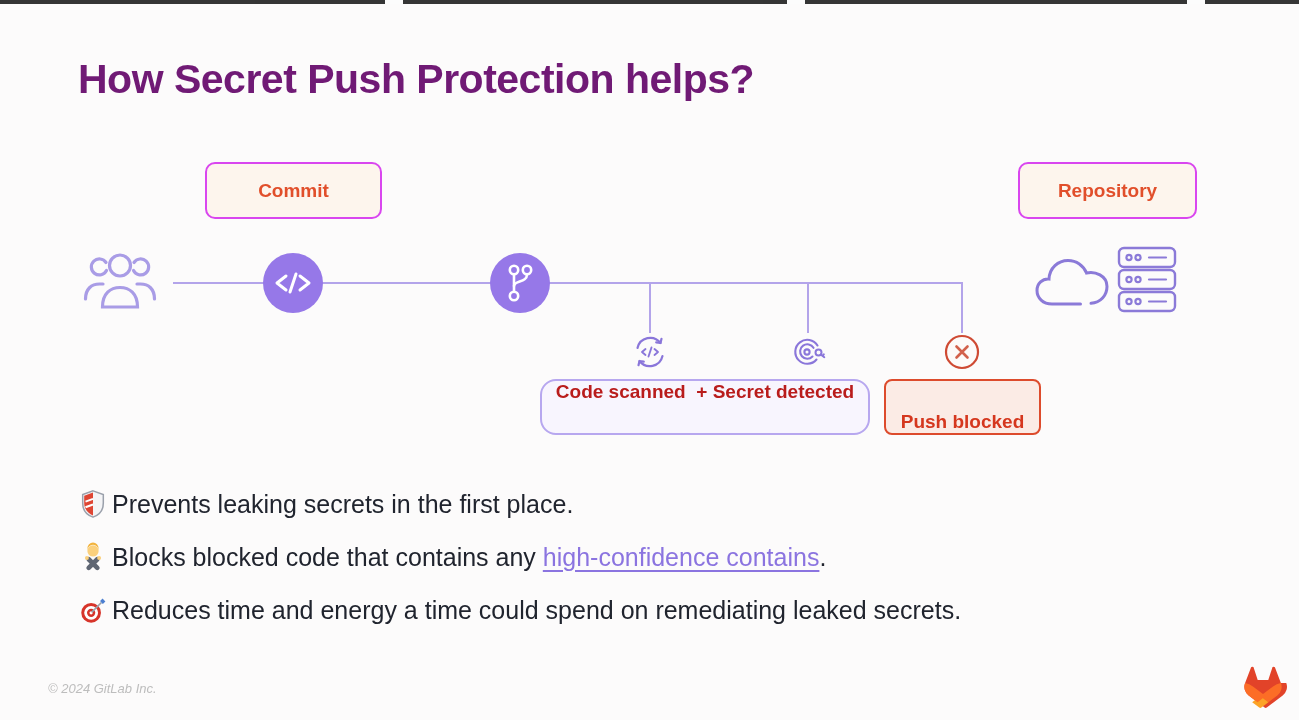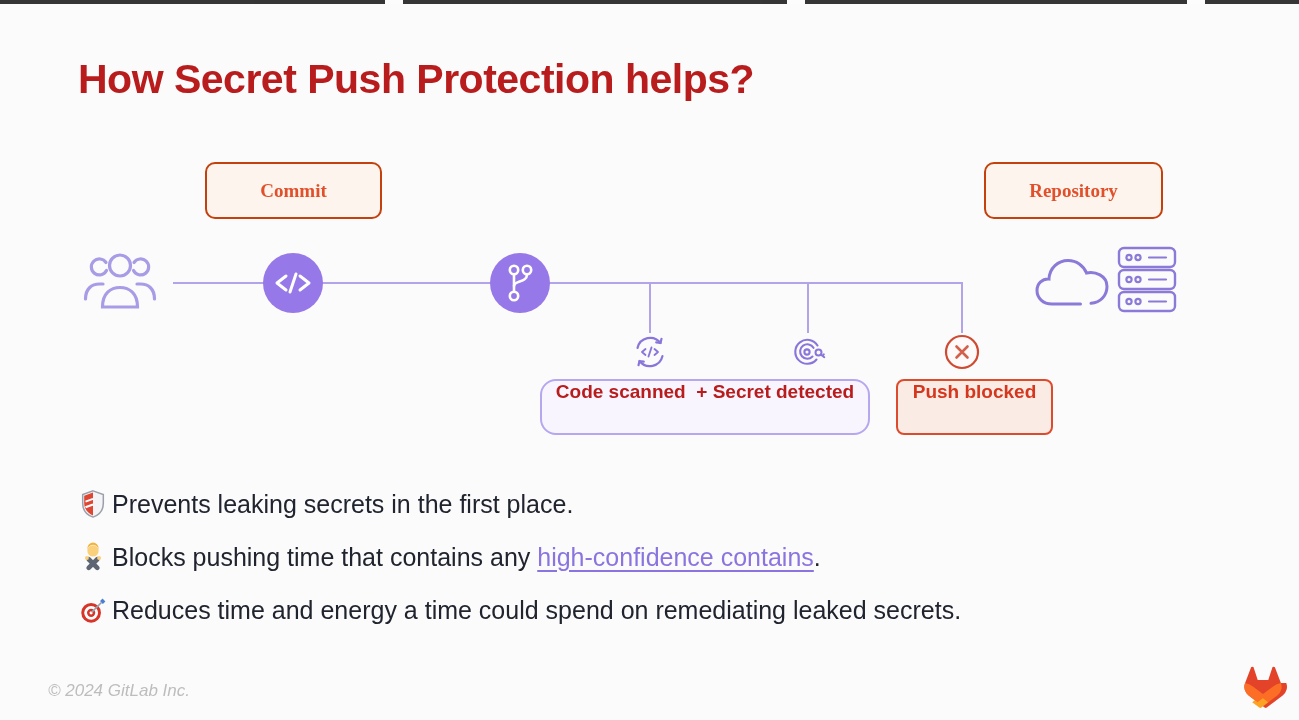--- a/index.html
+++ b/index.html
@@ -3,55 +3,55 @@
 <meta charset="utf-8">
 <style>
   html,body{margin:0;padding:0;background:#e9e9e9;}
   .slide{position:relative;width:1299px;height:720px;margin:0 auto;background:#fcfbfb;
          overflow:hidden;font-family:"Liberation Sans",sans-serif;}
   
   .topstrip{position:absolute;top:0;left:0;width:1299px;height:4px;background:#1a1a1a;opacity:.88;}
   .notch{position:absolute;top:0;height:4px;width:18px;background:#fdfdfd;}
   
   .title{position:absolute;left:78px;top:56px;font-size:41px;font-weight:700;
-         color:#b91c1c;letter-spacing:-0.5px;}
+         color:#701a75;letter-spacing:-0.5px;}
   
   .stage{position:absolute;top:162px;height:57px;box-sizing:border-box;
-         border:2px solid #c2410c;border-radius:10px;background:#fdf5ed;
+         border:2px solid #d946ef;border-radius:10px;background:#fdf5ed;
          display:flex;align-items:center;justify-content:center;
-         font-size:19px;font-weight:700;color:#e14f2b;font-family:Liberation Serif, serif;}
+         font-size:19px;font-weight:700;color:#e14f2b;}
   .stage.commit{left:205px;width:177px;}
   .stage.push{left:432px;width:177px;}
-  .stage.repo{left:984px;width:179px;}
+  .stage.repo{left:1018px;width:179px;}
   
   .hline{position:absolute;left:173px;top:282px;width:790px;height:2px;background:#b3a4ea;}
   .vline{position:absolute;width:2px;background:#b3a4ea;top:283px;height:50px;}
   .v1{left:649px;} .v2{left:807px;} .v3{left:961px;}
   
   .abs{position:absolute;}
   .node{width:60px;height:60px;}
   .smallicon{width:40px;height:40px;}
   
   .scanbox{position:absolute;left:540px;top:379px;width:330px;height:56px;box-sizing:border-box;
            border:2px solid #b7a7ef;border-radius:16px;background:#f8f5fe;
            display:flex;align-items:flex-start;justify-content:center;
            font-size:19px;font-weight:700;color:#b91c1c;white-space:pre;}
   .blockbox{position:absolute;left:884px;top:379px;width:157px;height:56px;box-sizing:border-box;
            border:2px solid #dd4b2c;border-radius:8px;background:#fbebe5;
-           display:flex;align-items:flex-start;justify-content:center;
-           font-size:19px;font-weight:700;color:#d5371e;margin-left:12px;}
+           display:flex;align-items:flex-end;justify-content:center;
+           font-size:19px;font-weight:700;color:#d5371e;}
   
   .bullets{position:absolute;left:78px;top:484px;width:1160px;}
   .brow{display:flex;align-items:center;gap:4px;height:40px;margin-bottom:13px;
         font-size:25px;color:#20242e;}
   .emoji{width:30px;height:30px;flex:0 0 30px;display:inline-block;}
   .blink{color:#8b74e0;text-decoration:underline;text-decoration-thickness:2px;
          text-underline-offset:4px;cursor:pointer;}
   
-  .copyright{position:absolute;left:48px;top:681px;font-size:17px;font-style:italic;color:#bdbdbd;}
+  .copyright{position:absolute;left:48px;top:681px;font-size:13px;font-style:italic;color:#bdbdbd;}
   .logo{position:absolute;left:1238px;top:666px;width:50px;height:48px;}
 </style>
 </head>
 <body>
 
 <div class="slide">
 
   <div class="topstrip">
     <div class="notch" style="left:385px"></div>
     <div class="notch" style="left:787px"></div>
@@ -189,21 +189,21 @@
           <circle cx="16" cy="9.5" r="6" fill="#fbd07c"></circle>
           <path d="M10 9 A6 6 0 0 1 22 9 L22 7 A6 6.4 0 0 0 10 7 Z" fill="#f2b33d"></path>
           <g fill="#5f6673">
             <rect x="7" y="20.5" width="18" height="5" rx="2.5" transform="rotate(45 16 23)"></rect>
             <rect x="7" y="20.5" width="18" height="5" rx="2.5" transform="rotate(-45 16 23)"></rect>
           </g>
           <circle cx="9.5" cy="17" r="2.1" fill="#fbd07c"></circle>
           <circle cx="22.5" cy="17" r="2.1" fill="#fbd07c"></circle>
         </svg>
       </span>
-      <span><span>Blocks pushing time that contains any </span><span class="blink">high-confidence contains</span><span>.</span></span>
+      <span><span>Blocks blocked code that contains any </span><span class="blink">high-confidence contains</span><span>.</span></span>
     </div>
 
     <div class="brow">
       <span class="emoji">
         <svg width="30" height="30" viewBox="0 0 32 32">
           <circle cx="14" cy="19" r="10.5" fill="#d7342a"></circle>
           <circle cx="14" cy="19" r="7.4" fill="#ffffff"></circle>
           <circle cx="14" cy="19" r="4.4" fill="#d7342a"></circle>
           <circle cx="14" cy="19" r="1.7" fill="#ffffff"></circle>
           <line x1="14.5" y1="18.5" x2="25" y2="8" stroke="#9aa3ad" stroke-width="1.8"></line>

